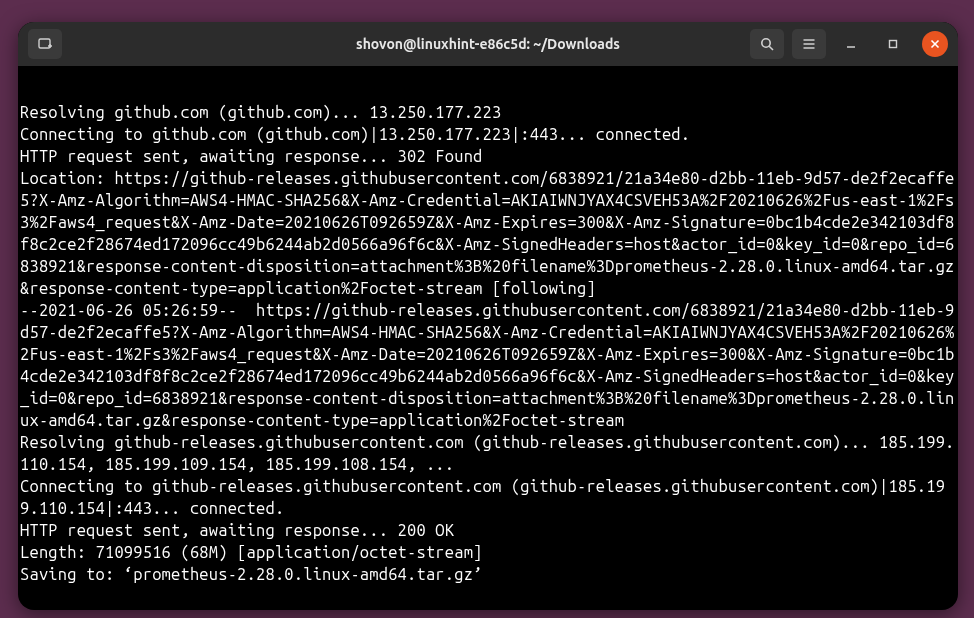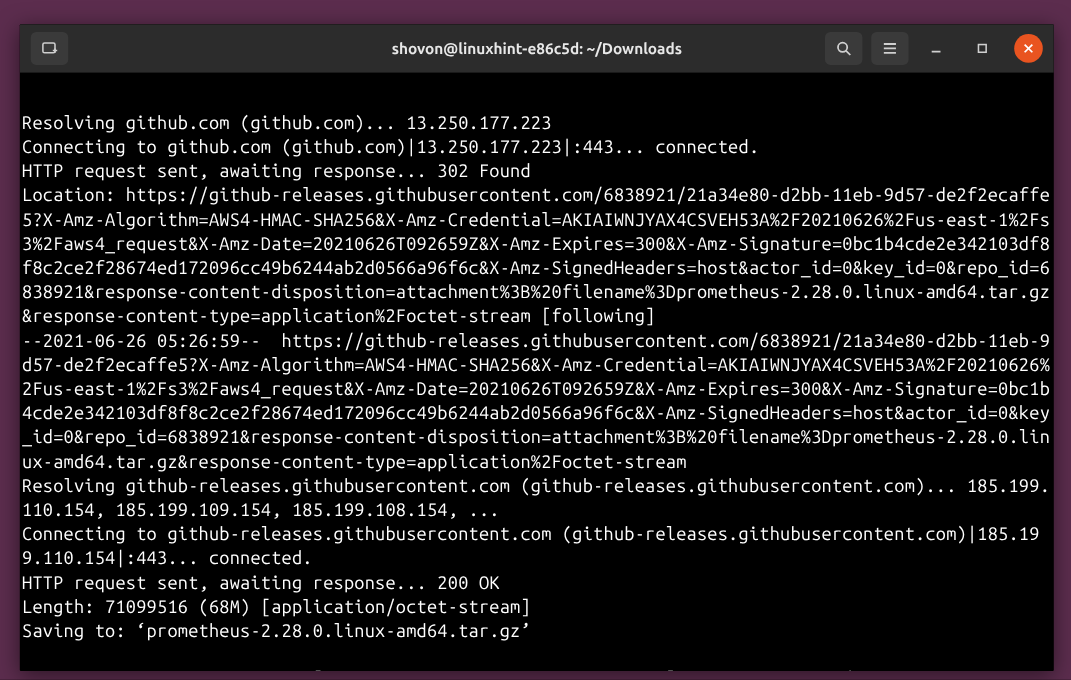--- a/index.html
+++ b/index.html
@@ -10,21 +10,21 @@
       font-family: 'Ubuntu Mono', 'DejaVu Sans Mono', monospace;
       overflow: hidden;
     }
     .window {
       position: absolute;
       left: 18px;
       top: 22px;
       width: 940px;
       height: 588px;
       background: #000000;
-      border-radius: 1px;
+      border-radius: 16px;
       overflow: hidden;
       box-shadow: 0 4px 20px rgba(0,0,0,0.5);
     }
     .titlebar {
       height: 44px;
       background: #2c2c2c;
       display: flex;
       align-items: center;
       padding: 0 6px;
       position: relative;

